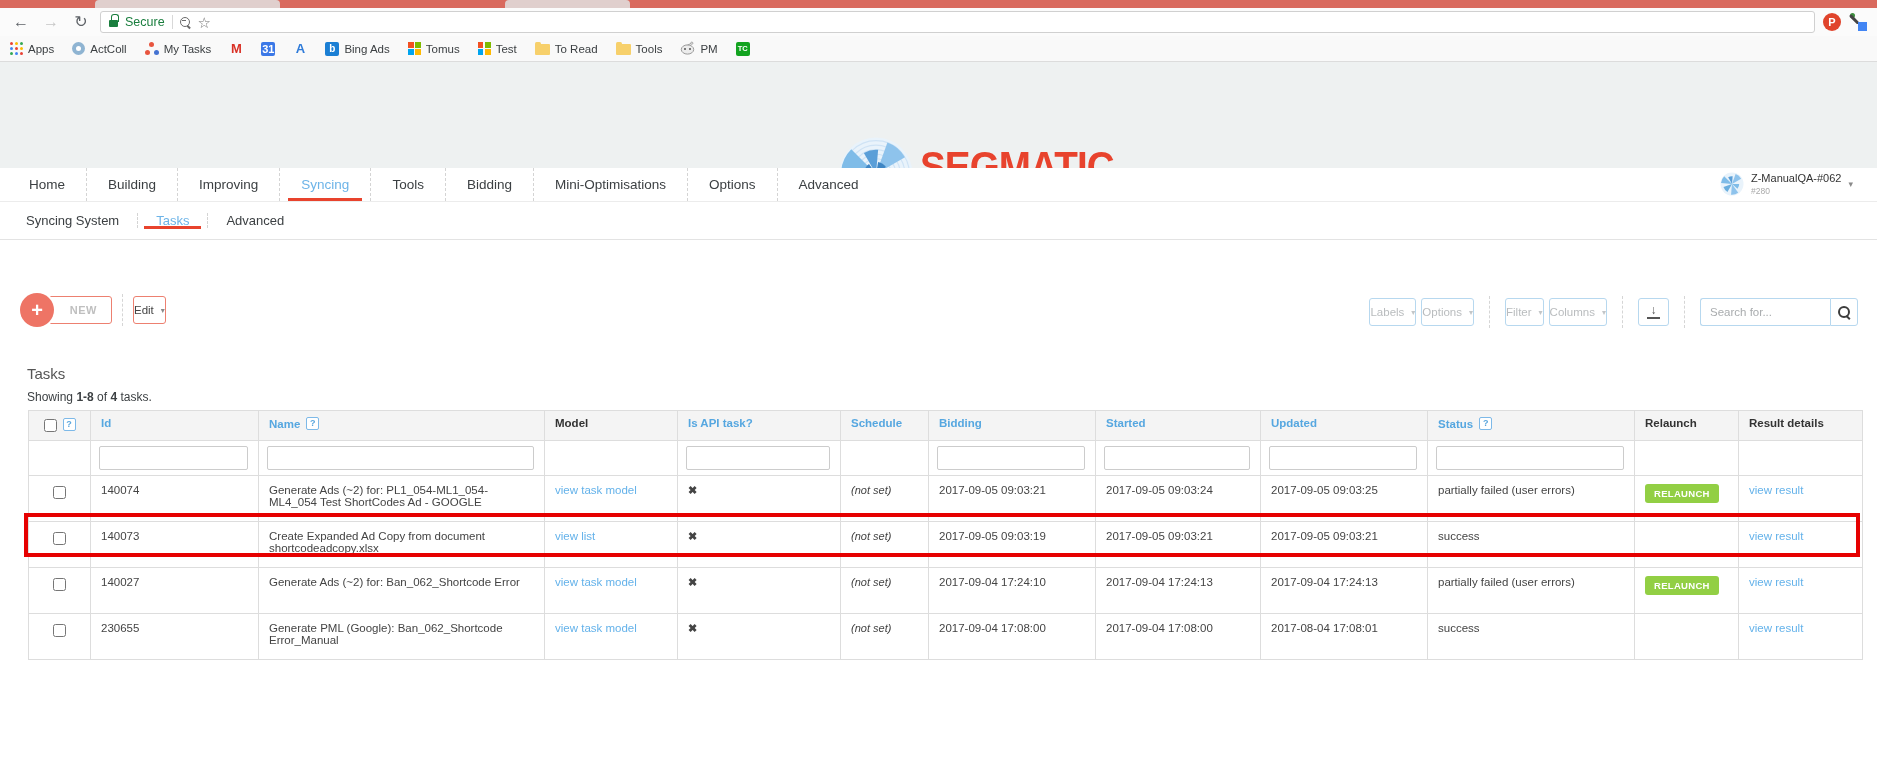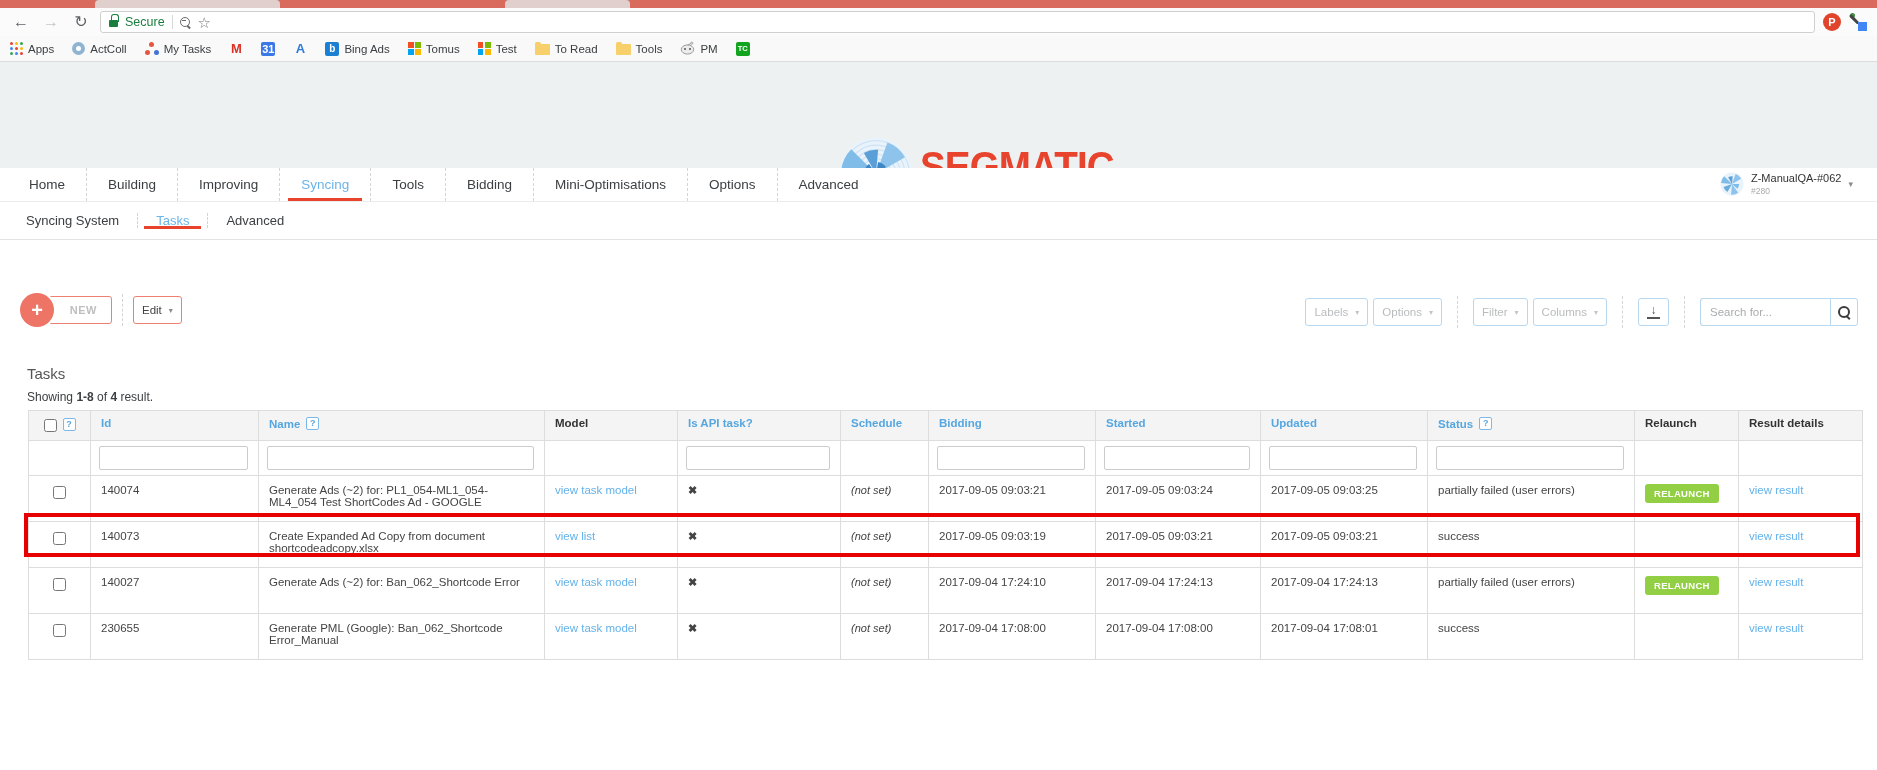--- a/index.html
+++ b/index.html
@@ -86,21 +86,21 @@
   .sub-nav .tab.active { color:#6db4e8; }
   .sub-nav .tab.active::after { content:""; position:absolute; left:6px; right:6px; bottom:-1px; height:3px; background:#e8432d; }
 
   
   .toolbar { left:0; top:290px; width:1877px; height:40px; }
   .tb-left { position:absolute; left:20px; top:3px; display:flex; align-items:center; }
   .new-wrap { position:relative; width:92px; height:34px; }
   .new-btn { position:absolute; left:18px; top:3px; width:74px; height:28px; background:#fff; border:1px solid #ed8070; border-radius:3px; color:#bfbfbf; font-size:11px; font-weight:bold; text-align:right; padding-right:14px; line-height:26px; letter-spacing:.5px; cursor:pointer; }
   .plus-circle { position:absolute; left:0; top:0; width:34px; height:34px; border-radius:50%; background:#ee7465; color:#fff; font-size:20px; font-weight:bold; display:flex; align-items:center; justify-content:center; cursor:pointer; box-shadow:0 0 0 2px #fff; }
   .tb-sep { width:0; height:32px; border-left:1px dashed #d5d5d5; margin:0 10px; }
-  .btn { height:28px; background:#fff; border-radius:3px; font-size:11.5px; display:inline-flex; align-items:center; gap:7px; padding:0 8px; cursor:pointer; white-space:nowrap; }
+  .btn { height:28px; background:#fff; border-radius:3px; font-size:11.5px; display:inline-flex; align-items:center; gap:7px; padding:0 0; cursor:pointer; white-space:nowrap; }
   .btn .caret { font-size:8px; }
   .btn-red { border:1px solid #ed8070; color:#444; }
   .btn-blue { border:1px solid #b7d8ef; color:#b9bcbe; }
   .btn-blue .caret { color:#c3c6c8; }
   .tb-right { position:absolute; right:19px; top:6px; display:flex; align-items:center; gap:5px; }
   .dl-icon { position:relative; width:13px; height:13px; }
   .dl-icon .arrow { position:absolute; left:0; top:-3px; width:13px; text-align:center; color:#555; font-size:12px; font-weight:bold; }
   .dl-icon .bar { position:absolute; left:0; bottom:0; width:13px; height:2px; background:#555; }
   .search-wrap { display:flex; align-items:center; }
   .search-input { width:130px; height:28px; border:1px solid #b7d8ef; border-right:none; border-radius:3px 0 0 3px; padding:0 9px; font-size:11.5px; color:#444; outline:none; font-family:"Liberation Sans",sans-serif; }
@@ -349,21 +349,21 @@
     <div class="search-wrap">
       <input class="search-input" type="text" placeholder="Search for..." style="">
       <div class="search-btn">
         <span class="mag-dark"></span>
       </div>
     </div>
   </div>
 </div>
 
 <div class="abs content-title">Tasks</div>
-<div class="abs summary"><span>Showing </span><b>1-8</b><span> of </span><b>4</b><span> result.</span></div>
+<div class="abs summary"><span>Showing </span><b>1-8</b><span> of </span><b>4</b><span> tasks.</span></div>
 
 <table class="tasks-table">
   <colgroup>
     <col style="width:62px">
       <col style="width:168px">
       <col style="width:286px">
       <col style="width:133px">
     <col style="width:163px">
       <col style="width:88px">
       <col style="width:167px">
@@ -451,21 +451,21 @@
     </tr>
     <tr>
       <td class="col-select"><input type="checkbox" style=""></td>
       <td class="cell-id">230655</td>
       <td class="cell-name">Generate PML (Google): Ban_062_Shortcode Error_Manual</td>
       <td><a class="cell-link">view task model</a></td>
       <td class="cell-x">✖</td>
       <td class="cell-notset">(not set)</td>
       <td class="cell-date">2017-09-04 17:08:00</td>
       <td class="cell-date">2017-09-04 17:08:00</td>
-      <td class="cell-date">2017-09-04 17:08:01</td>
+      <td class="cell-date">2017-08-04 17:08:01</td>
       <td class="cell-status">success</td>
       <td></td>
       <td><a class="cell-link">view result</a></td>
     </tr>
   </tbody>
 </table>
 
 <div class="abs highlight-box"></div>
 
 </body></html>

